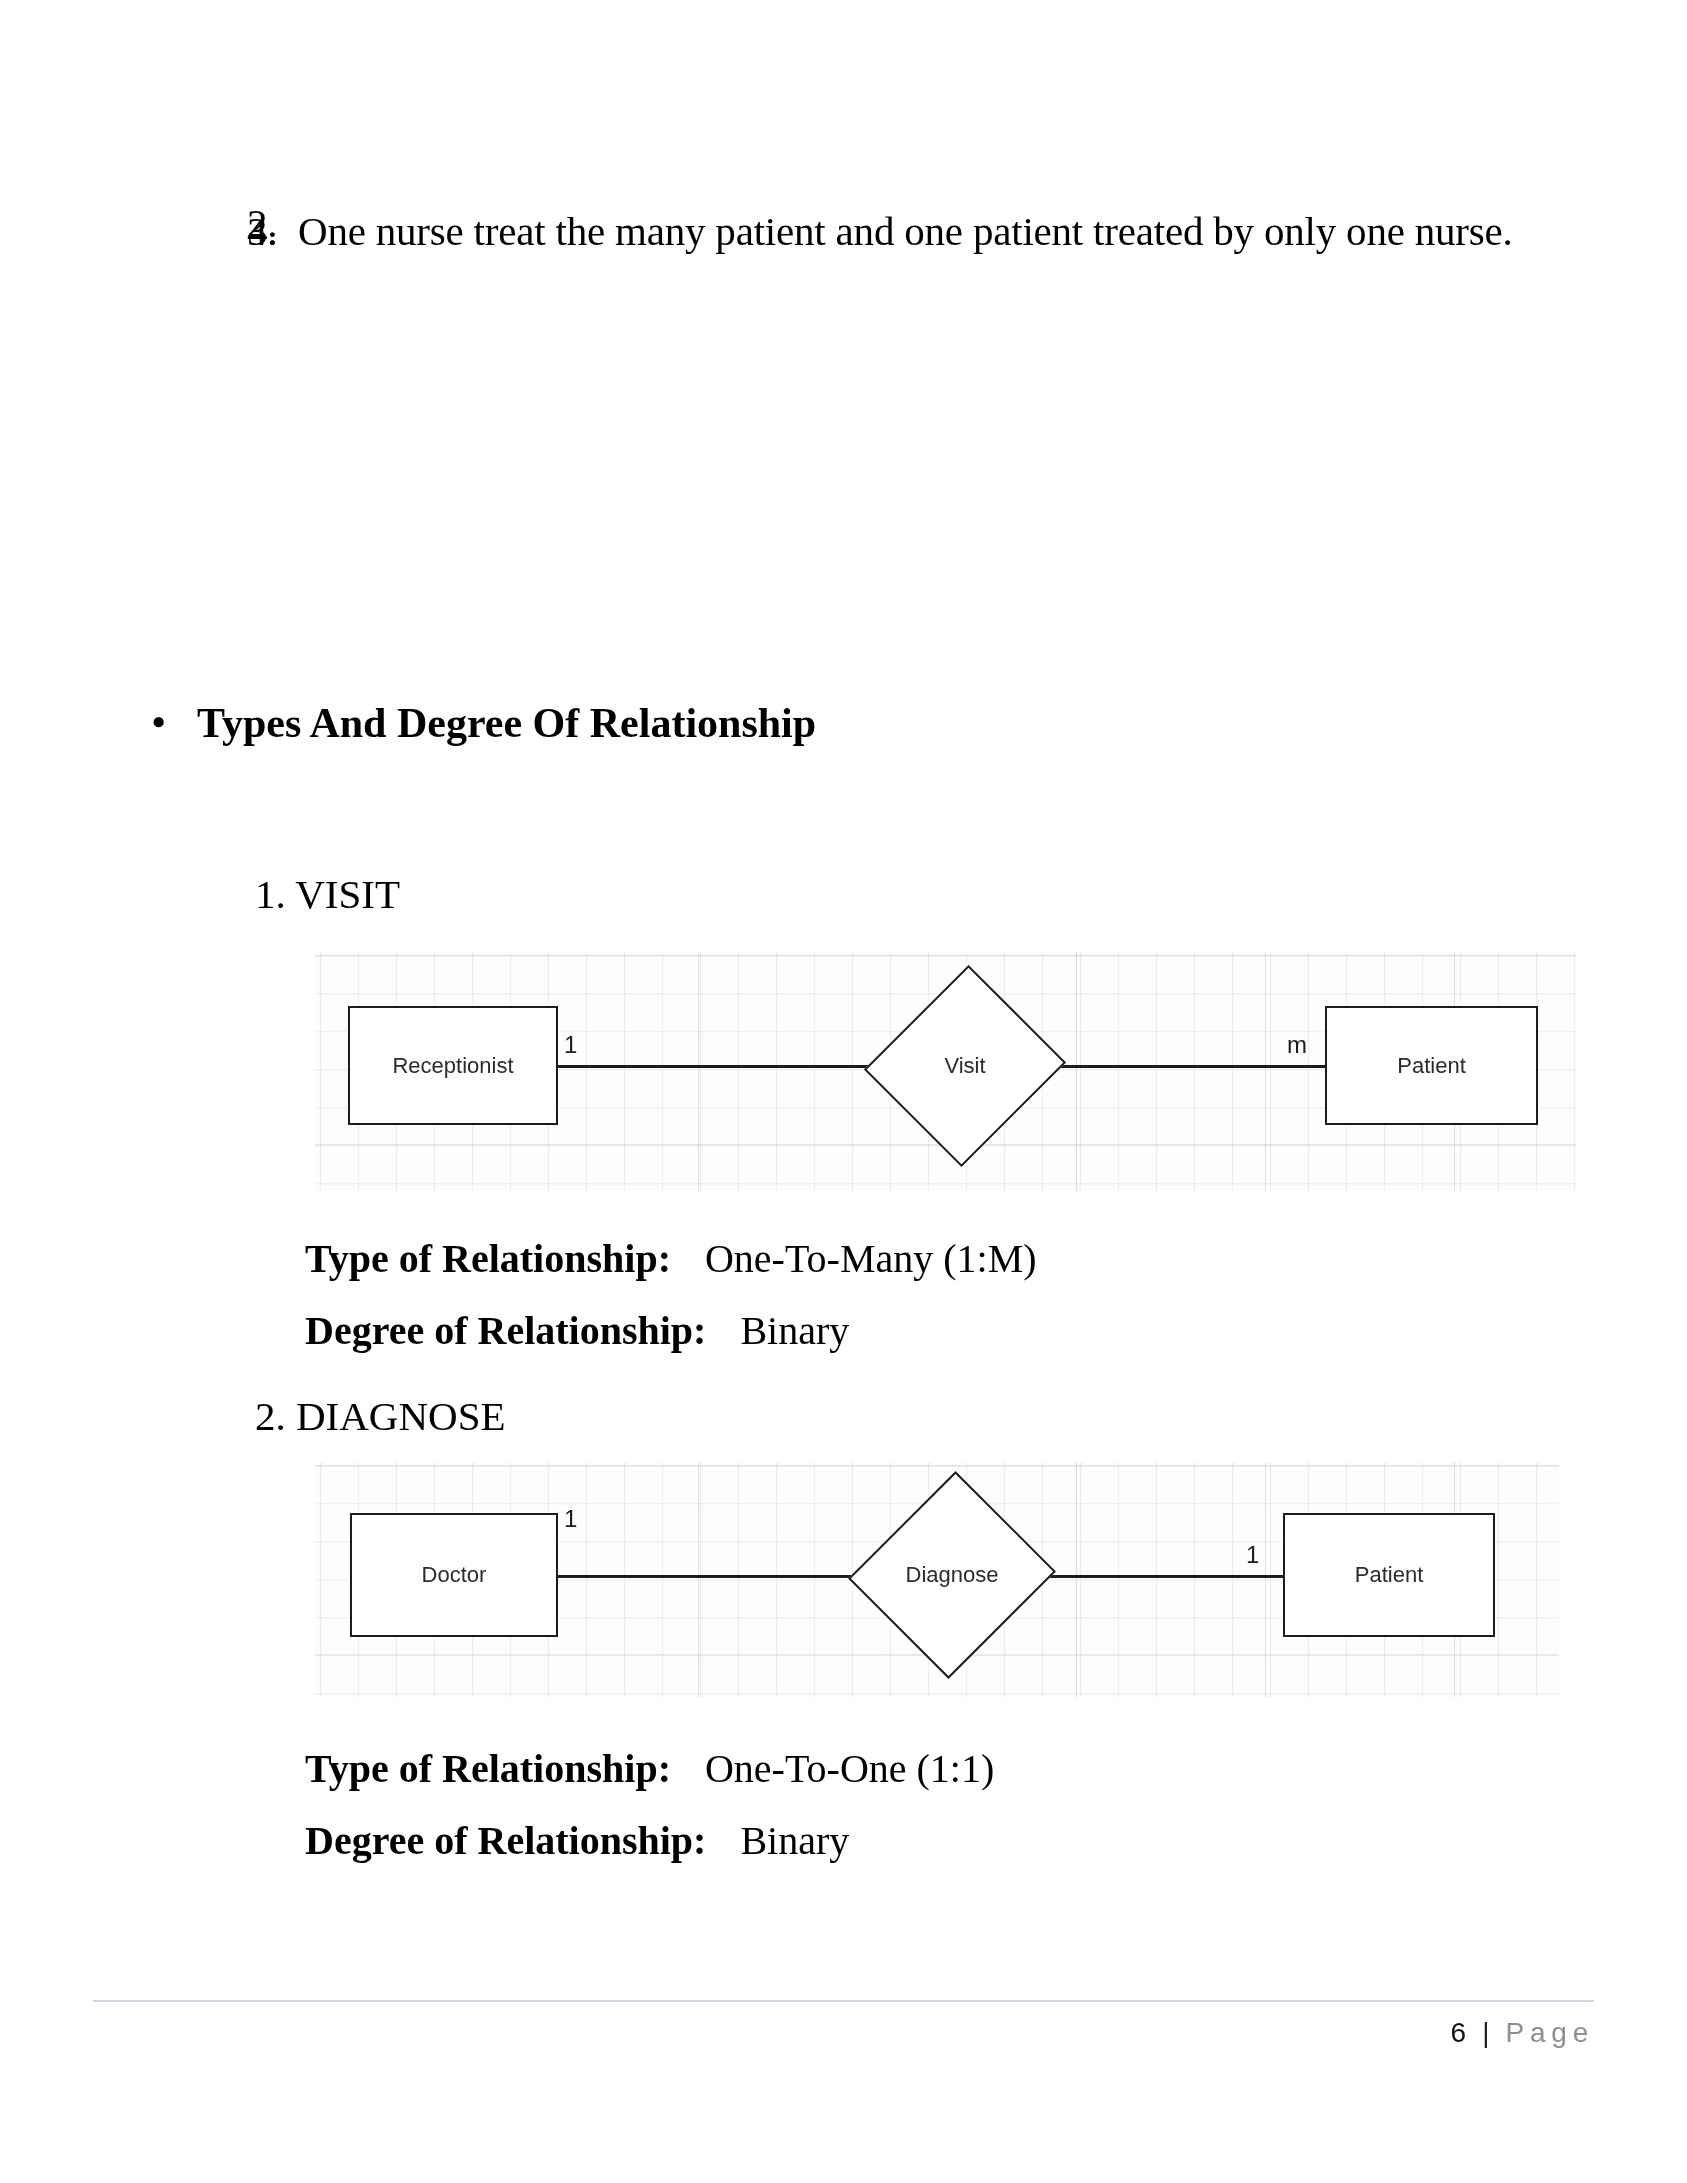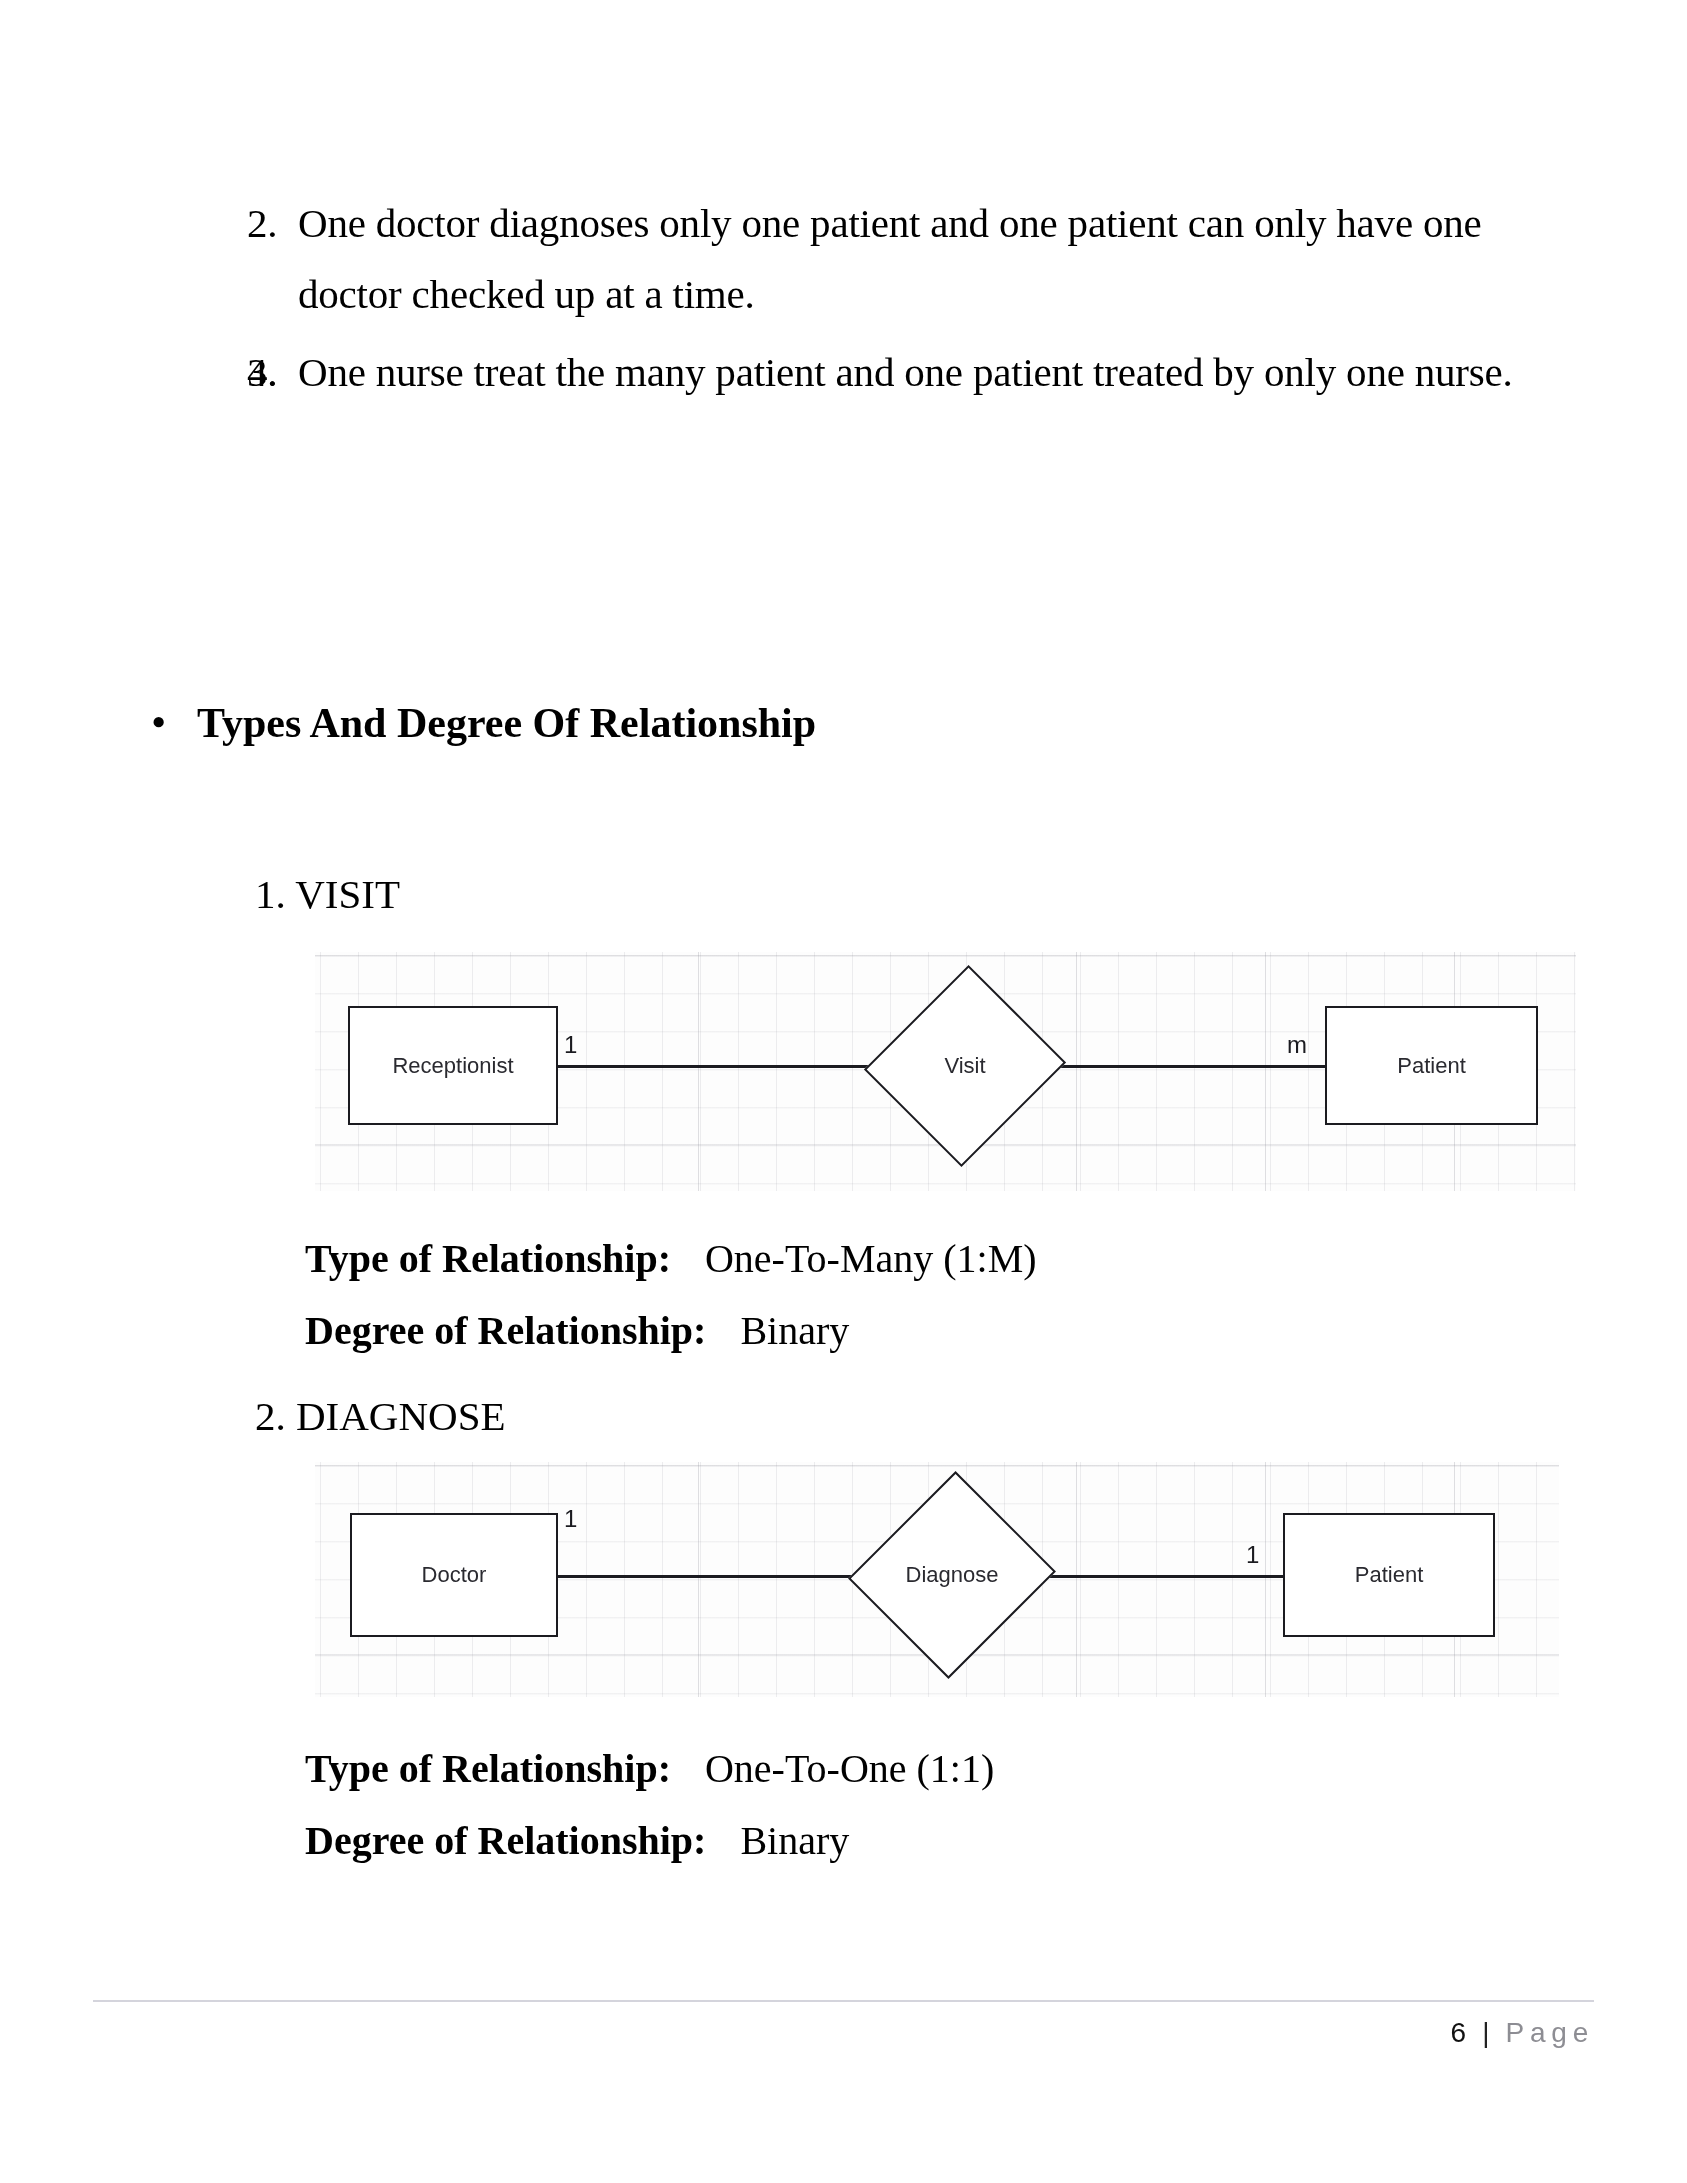--- a/index.html
+++ b/index.html
@@ -187,21 +187,20 @@
   .footer-text .pg-word { color: #8d8d93; letter-spacing: 5.8px; }
 </style>
 </head>
 <body>
 
 <div class="page">
 
   <div class="num-list">
     <div class="num-item">
       <span class="marker">2.</span>
-      <span>One doctor diagnoses only one patient and one patient can only have one doctor checked up at a time.</span>
     </div>
     <div class="num-item">
       <span class="marker">3.</span>
     </div>
     <div class="num-item">
       <span class="marker">4.</span>
       <span>One nurse treat the many patient and one patient treated by only one nurse.</span>
     </div>
   </div>
 

